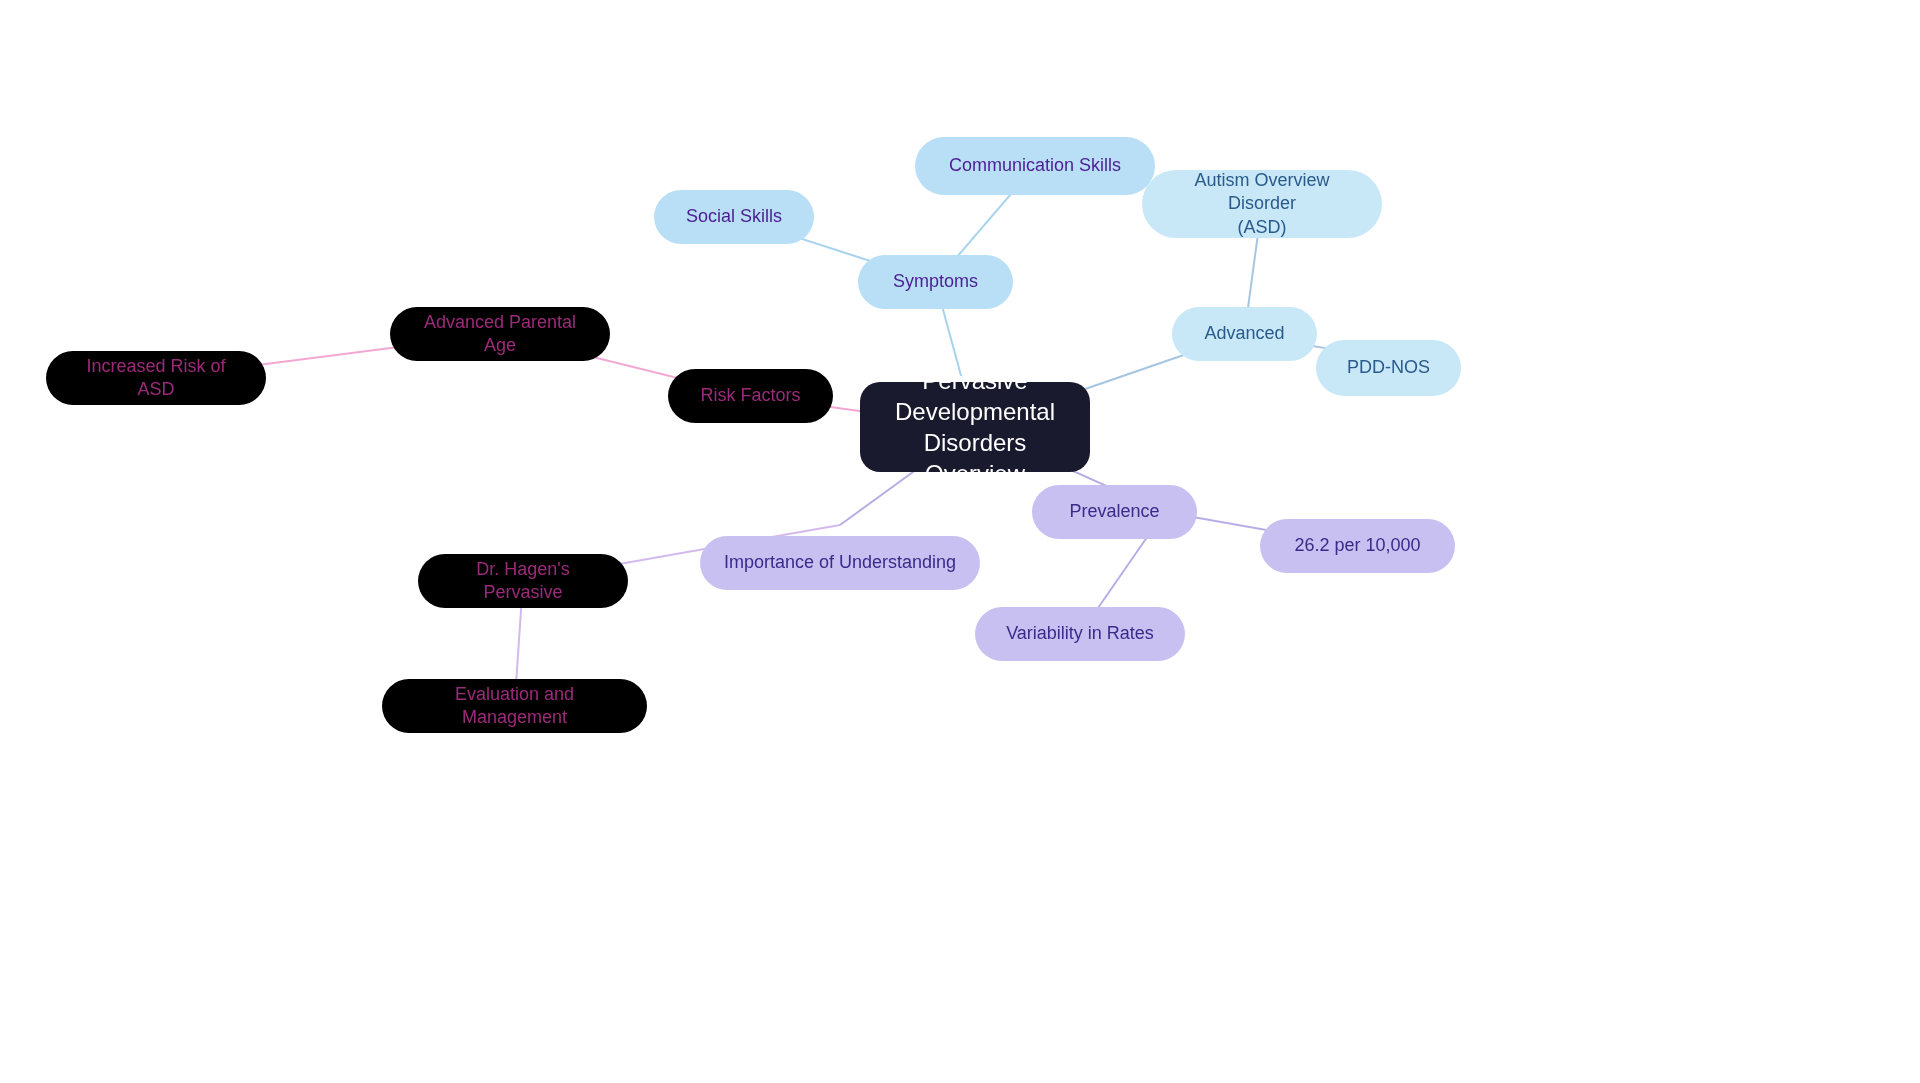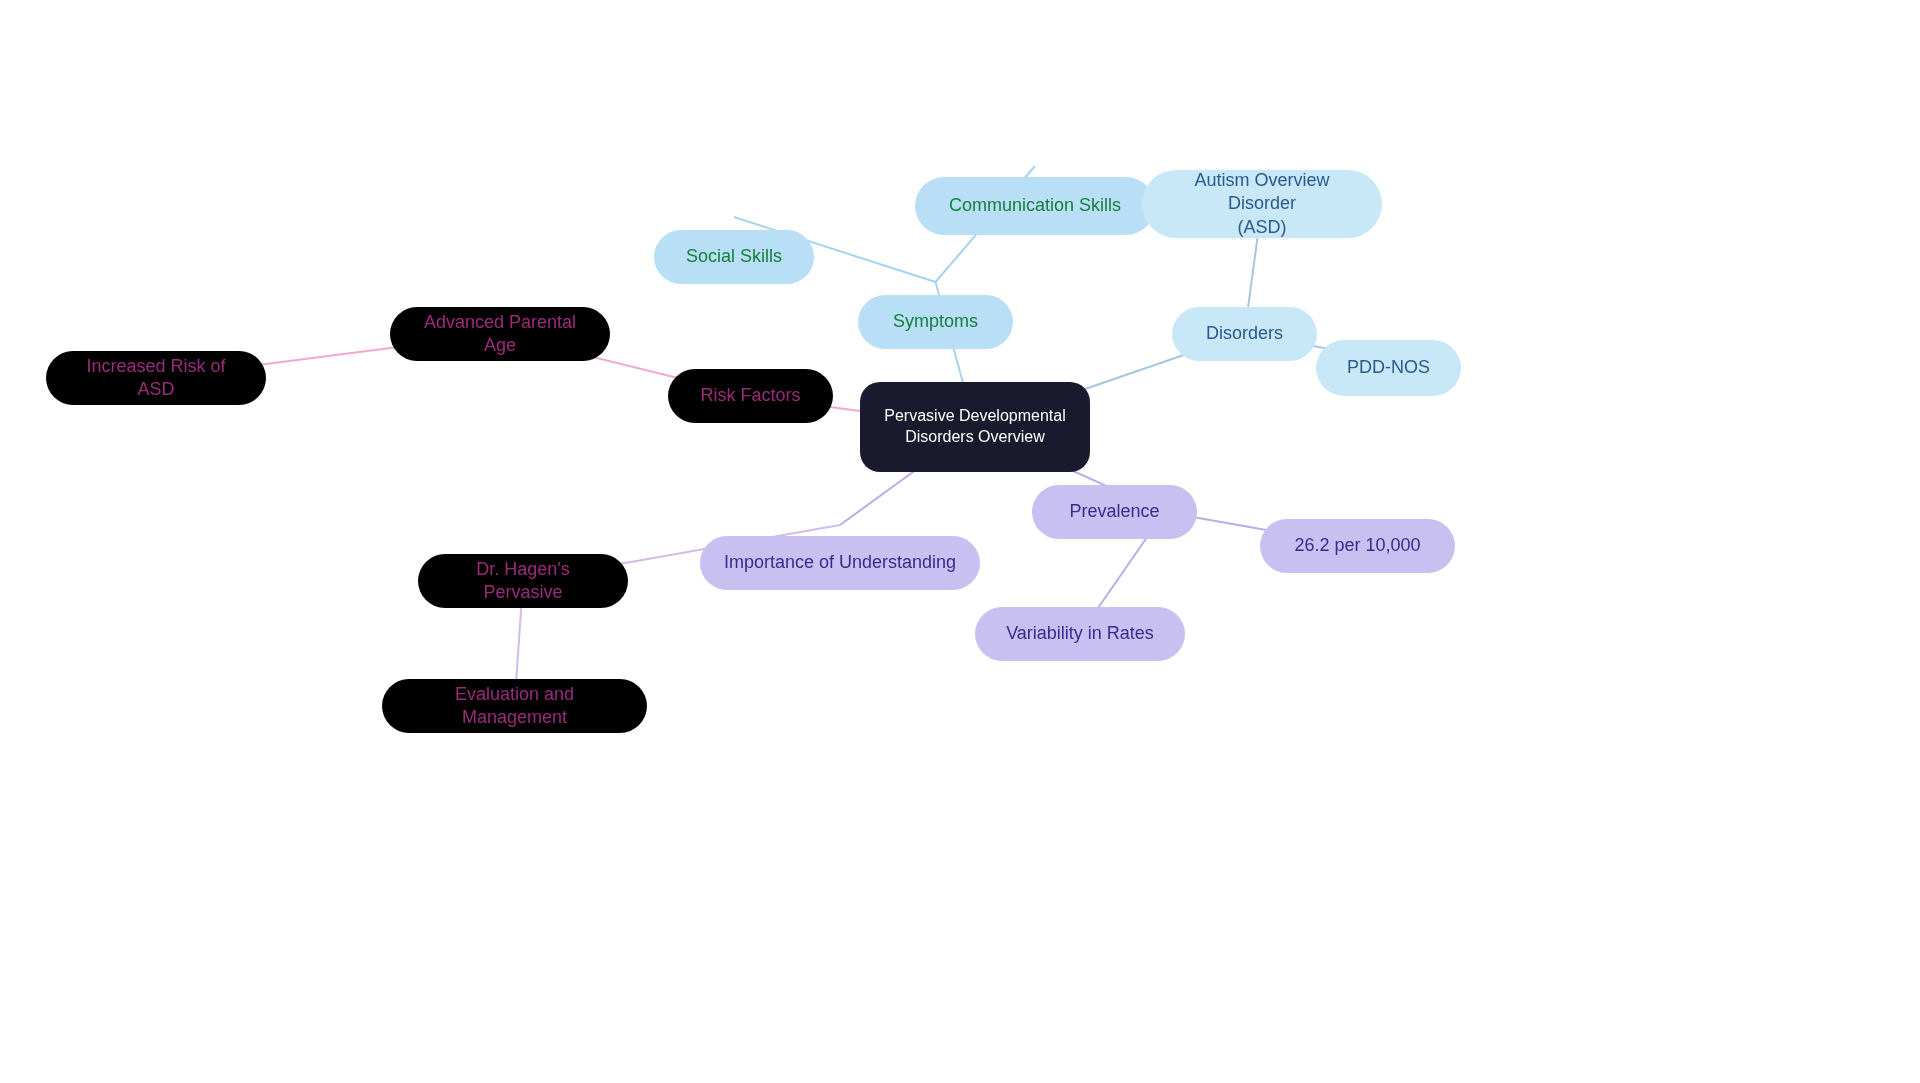--- a/index.html
+++ b/index.html
@@ -26,30 +26,29 @@
       text-align: center;
       border-radius: 50px;
       padding: 14px 22px;
       font-size: 18px;
       line-height: 1.3;
       font-weight: 400;
     }
     .node-center {
       background: #1a1a2e;
       color: #ffffff;
-      font-size: 16px;
+      font-size: 24px;
       font-weight: 500;
       border-radius: 20px;
       width: 230px;
       height: 90px;
     }
     .node-blue {
       background: #b8dff5;
-      color: #15803d;
-      margin-top: 40px;
+      color: #4c1d95;
     }
     .node-pink {
       background: #000000;
       color: #9c2a7a;
     }
     .node-purple {
       background: #c8c0f0;
       color: #3a2a8c;
     }
     .node-light-blue {
@@ -89,17 +88,17 @@
     <div class="node node-blue" style="left: 858px; top: 255px; width: 155px; height: 54px; white-space: pre-line;">Symptoms</div>
     <div class="node node-pink" style="left: 668px; top: 369px; width: 165px; height: 54px; white-space: pre-line;">Risk Factors</div>
     <div class="node node-pink" style="left: 390px; top: 307px; width: 220px; height: 54px; white-space: pre-line;">Advanced Parental Age</div>
     <div class="node node-pink" style="left: 46px; top: 351px; width: 220px; height: 54px; white-space: pre-line;">Increased Risk of ASD</div>
     <div class="node node-purple" style="left: 700px; top: 498px; width: 280px; height: 54px; white-space: pre-line; margin-top: 38px;">Importance of Understanding</div>
     <div class="node node-pink" style="left: 418px; top: 554px; width: 210px; height: 54px; white-space: pre-line;">Dr. Hagen's Pervasive</div>
     <div class="node node-pink" style="left: 382px; top: 679px; width: 265px; height: 54px; white-space: pre-line;">Evaluation and Management</div>
     <div class="node node-purple" style="left: 1032px; top: 485px; width: 165px; height: 54px; white-space: pre-line;">Prevalence</div>
     <div class="node node-purple" style="left: 975px; top: 607px; width: 210px; height: 54px; white-space: pre-line;">Variability in Rates</div>
     <div class="node node-purple" style="left: 1260px; top: 519px; width: 195px; height: 54px; white-space: pre-line;">26.2 per 10,000</div>
-    <div class="node node-light-blue" style="left: 1172px; top: 307px; width: 145px; height: 54px; white-space: pre-line;">Disorders</div>
+    <div class="node node-light-blue" style="left: 1172px; top: 307px; width: 145px; height: 54px; white-space: pre-line;">Advanced</div>
     <div class="node node-light-blue" style="left: 1142px; top: 170px; width: 240px; height: 68px; white-space: pre-line;">Autism Overview Disorder
 (ASD)</div>
     <div class="node node-light-blue" style="left: 1316px; top: 340px; width: 145px; height: 56px; white-space: pre-line;">PDD-NOS</div>
   </div>
 
 </body></html>

